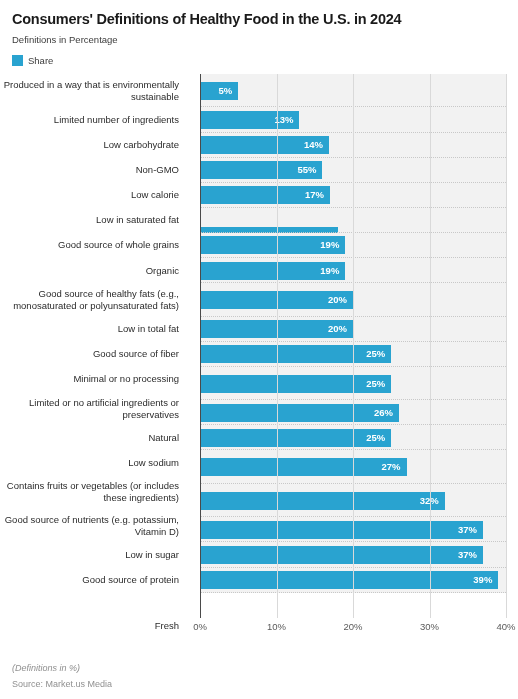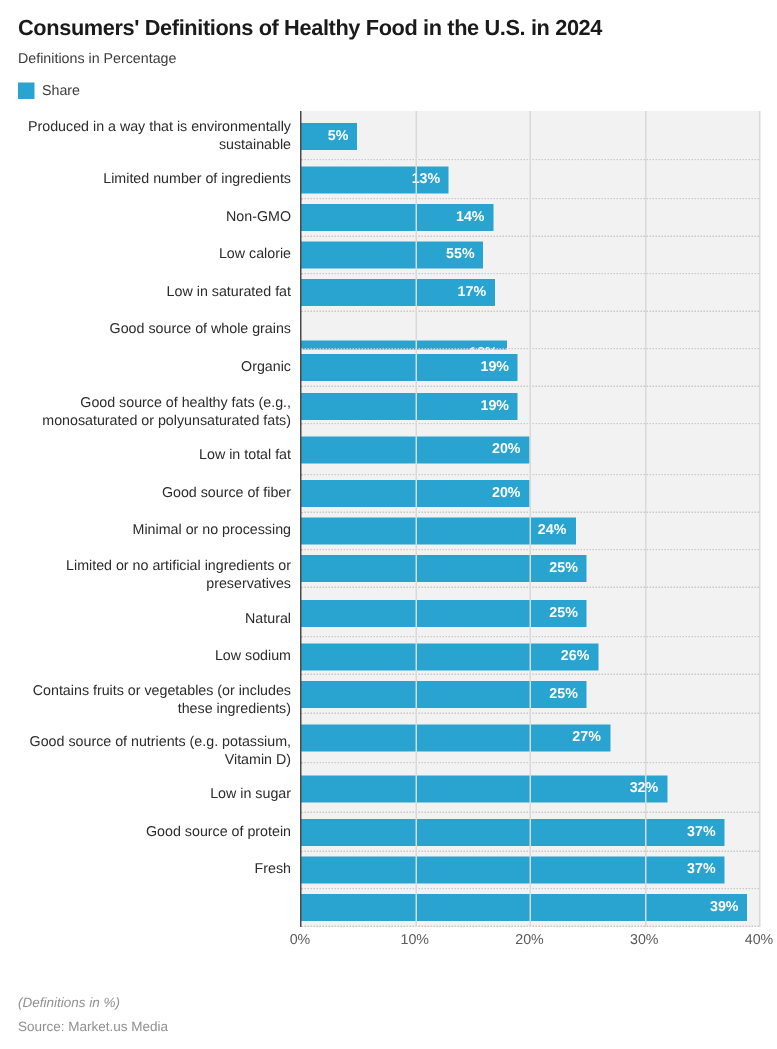--- a/index.html
+++ b/index.html
@@ -144,21 +144,21 @@
     left: 0;
     top: 0;
     width: 200px;
     height: 544px;
   }
   .cat {
     position: relative;
     display: flex;
     align-items: center;
     justify-content: flex-end;
-    padding-right: 6px;
+    padding-right: 21px;
   }
   .cat-label {
     font-size: 9.5px;
     color: #2b2b2b;
     text-align: right;
     line-height: 12px;
   }
 
   
   .xaxis {
@@ -212,20 +212,23 @@
 
   <div class="chart-area">
     <div class="cats" id="cats">
         <div class="cat" style="height: 33.4769px;">
           <span class="cat-label">Produced in a way that is environmentally sustainable</span>
         </div>
         <div class="cat" style="height: 25.1077px;">
           <span class="cat-label">Limited number of ingredients</span>
         </div>
         <div class="cat" style="height: 25.1077px;">
+          <span class="cat-label">Low carbohydrate</span>
+        </div>
+        <div class="cat" style="height: 25.1077px;">
           <span class="cat-label">Non-GMO</span>
         </div>
         <div class="cat" style="height: 25.1077px;">
           <span class="cat-label">Low calorie</span>
         </div>
         <div class="cat" style="height: 25.1077px;">
           <span class="cat-label">Low in saturated fat</span>
         </div>
         <div class="cat" style="height: 25.1077px;">
           <span class="cat-label">Good source of whole grains</span>
@@ -259,21 +262,21 @@
         </div>
         <div class="cat" style="height: 33.4769px;">
           <span class="cat-label">Good source of nutrients (e.g. potassium, Vitamin D)</span>
         </div>
         <div class="cat" style="height: 25.1077px;">
           <span class="cat-label">Low in sugar</span>
         </div>
         <div class="cat" style="height: 25.1077px;">
           <span class="cat-label">Good source of protein</span>
         </div>
-        <div class="cat" style="height: 25.1077px;">
+        <div class="cat" style="height: 25.1077px; margin-top: 21px;">
           <span class="cat-label">Fresh</span>
         </div>
       </div>
     <div class="plot">
       <div class="rows" id="rows">
           <div class="row" style="height: 33.4769px;">
             <div class="band"></div>
             <div class="bar" style="width: 38.25px; top: 7.73846px;">
               <span class="bar-value">5%</span>
             </div>
@@ -332,27 +335,20 @@
             <div class="band"></div>
             <div class="bar" style="width: 153px; top: 7.73846px;">
               <span class="bar-value">20%</span>
             </div>
             <div class="sep"></div>
           </div>
           <div class="row" style="height: 25.1077px;">
             <div class="band"></div>
             <div class="bar" style="width: 153px; top: 3.55385px;">
               <span class="bar-value">20%</span>
-            </div>
-            <div class="sep"></div>
-          </div>
-          <div class="row" style="height: 25.1077px;">
-            <div class="band"></div>
-            <div class="bar" style="width: 183.6px; top: 3.55385px;">
-              <span class="bar-value">24%</span>
             </div>
             <div class="sep"></div>
           </div>
           <div class="row" style="height: 25.1077px;">
             <div class="band"></div>
             <div class="bar" style="width: 191.25px; top: 3.55385px;">
               <span class="bar-value">25%</span>
             </div>
             <div class="sep"></div>
           </div>

